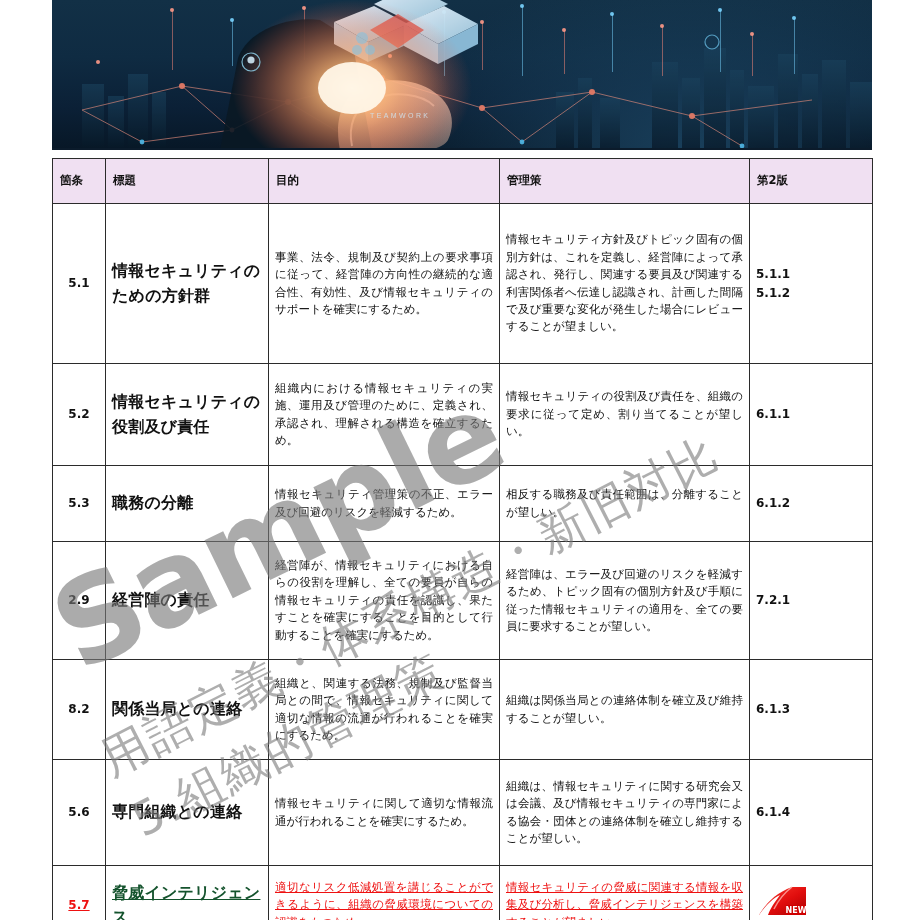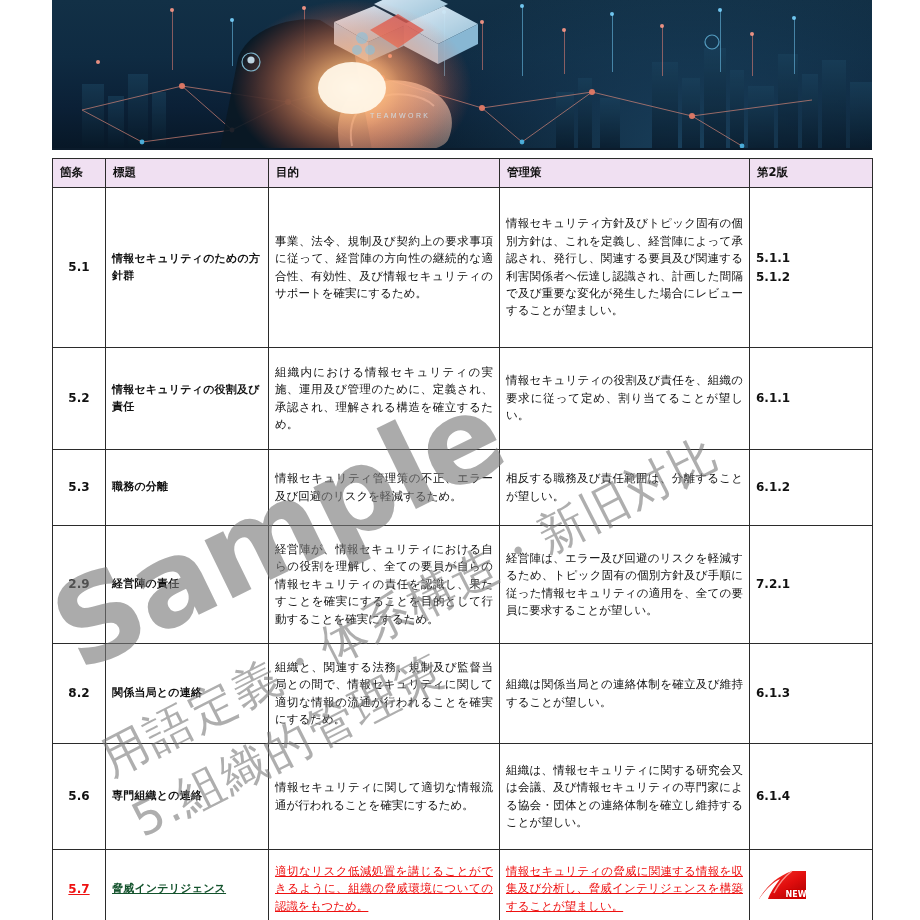--- a/index.html
+++ b/index.html
@@ -46,30 +46,30 @@
   table.grid{
     width:820px;border-collapse:collapse;table-layout:fixed;
     font-family:"DejaVu Sans",sans-serif;
   }
   table.grid th,table.grid td{
     border:1px solid #2b2b2b;vertical-align:middle;padding:13px 6px;
     color:#111;line-height:1.52;
   }
   table.grid thead th{
     background:#f0e0f2;font-size:11.5px;font-weight:700;text-align:left;
-    padding:4px 7px;height:20px;
+    padding:12px 7px;height:20px;
   }
   col.c-clause{width:53px;}
   col.c-title{width:163px;}
   col.c-purpose{width:231px;}
   col.c-control{width:250px;}
   col.c-v2{width:123px;}
 
   td.clause{text-align:center;font-size:12px;font-weight:700;}
-  td.title{font-size:11px;font-weight:700;letter-spacing:.2px;}
+  td.title{font-size:16px;font-weight:700;letter-spacing:.2px;}
   td.purpose,td.control{font-size:11.5px;text-align:justify;}
   td.v2{text-align:left;font-size:12px;font-weight:700;}
   tr.red td{color:#ee1111;text-decoration:underline;}
   tr.red td.title{color:#14532d;}
 
   .v2line{display:block;}
 
   
   .newbadge{
     display:inline-block;position:relative;width:52px;height:36px;

